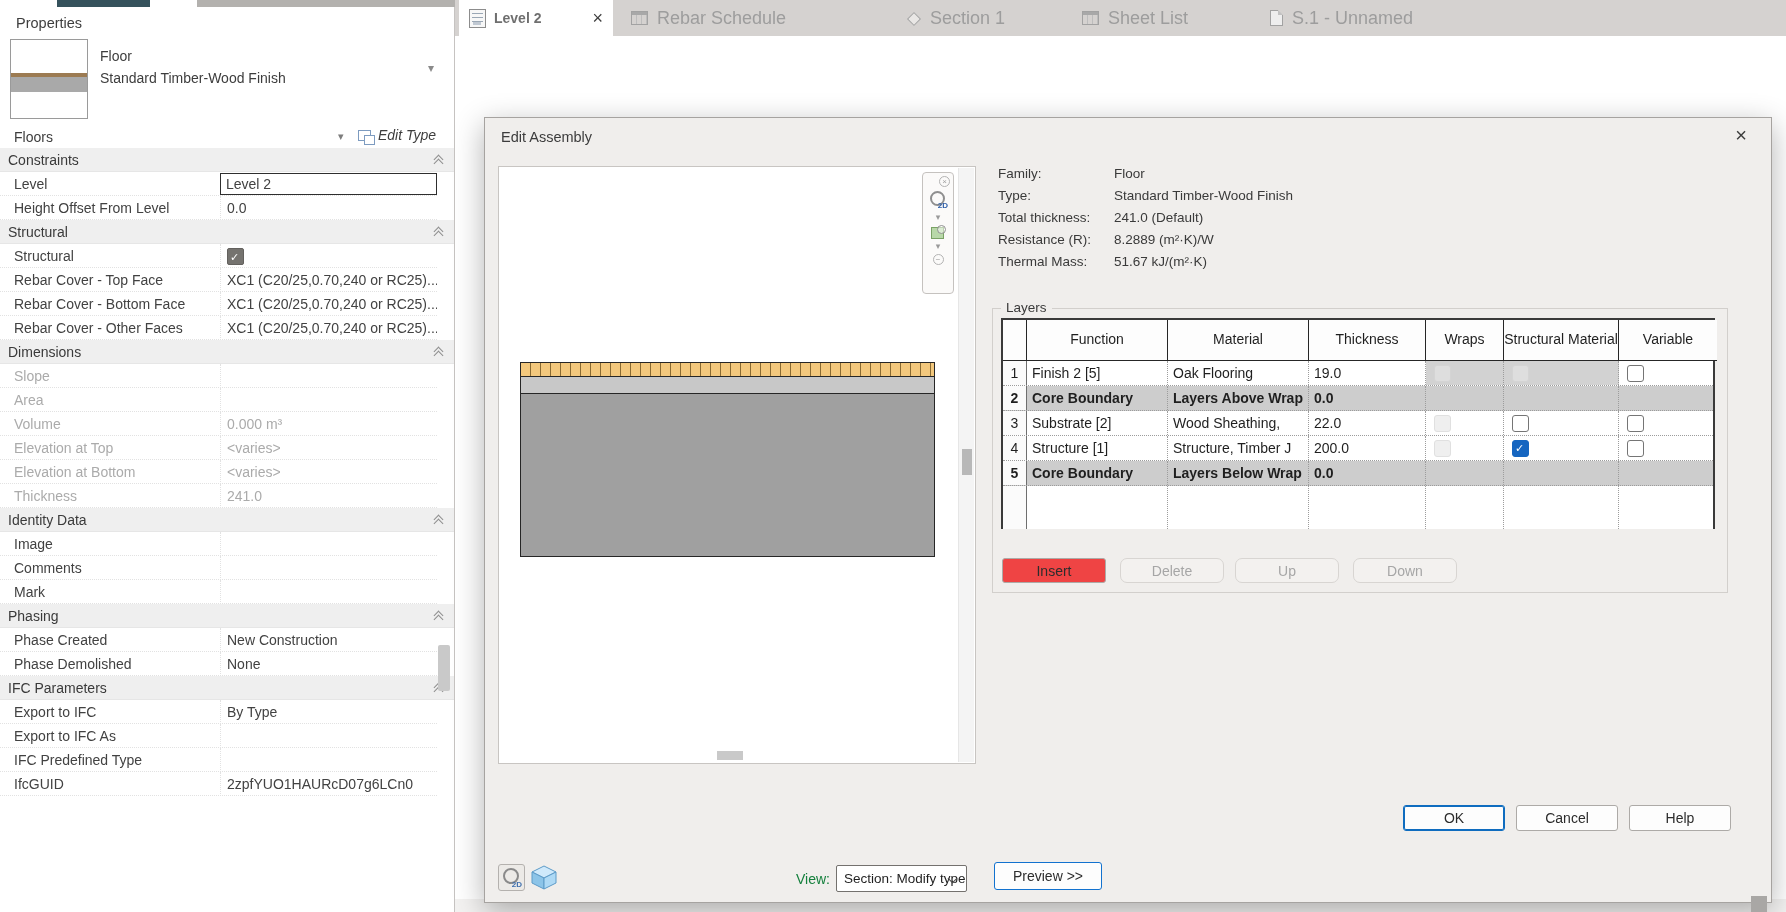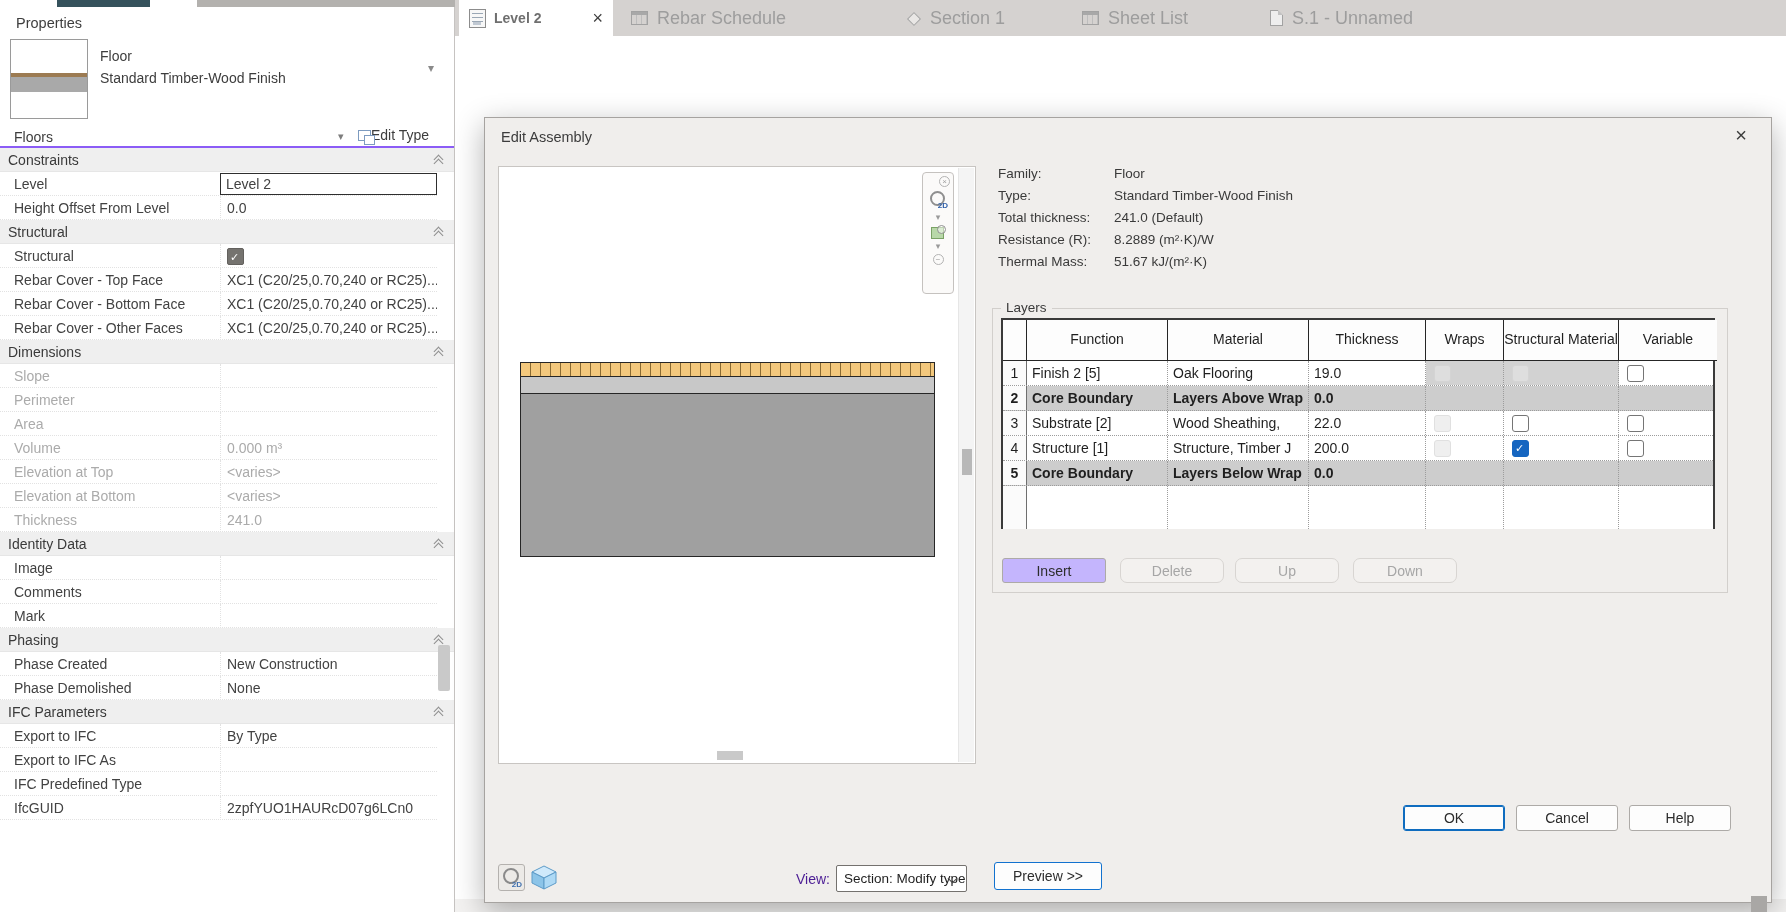--- a/index.html
+++ b/index.html
@@ -37,24 +37,24 @@
 
   
   .props { position:absolute; left:0; top:7px; width:455px; height:905px; background:#fff; border-right:1px solid #c6c3c1; }
   .props-title { position:absolute; left:16px; top:8px; font-size:14.5px; color:#3d3d3d; }
   .typesel-thumb { position:absolute; left:10px; top:32px; width:78px; height:80px; border:1px solid #9a9a9a;
      background:linear-gradient(180deg,#fff 0 42%, #97causes 0); }
   .typesel-thumb { background:linear-gradient(180deg,#fff 0 42%, #9c7b52 42% 47%, #a9a9a9 47% 67%, #fff 67% 100%); }
   .typesel-family { position:absolute; left:100px; top:41px; font-size:14px; color:#3d3d3d; }
   .typesel-name { position:absolute; left:100px; top:63px; font-size:14px; color:#3d3d3d; }
   .typesel-chev { position:absolute; left:428px; top:54px; color:#8a8a8a; font-size:12px; }
-  .filter-row { position:absolute; left:0; top:116px; width:454px; height:30px; border-bottom:7px solid #8b5cf6; }
+  .filter-row { position:absolute; left:0; top:116px; width:454px; height:30px; border-bottom:5px solid #8b5cf6; }
   .filter-cat { position:absolute; left:14px; top:6px; font-size:14px; color:#3d3d3d; }
   .filter-chev { position:absolute; left:338px; top:7px; color:#7d7d7d; font-size:11px; }
-  .edittype { position:absolute; left:358px; top:4px; display:flex; align-items:center; font-size:14px; color:#3d3d3d; }
+  .edittype { position:absolute; left:358px; top:4px; display:flex; align-items:center; gap:7px; font-size:14px; color:#3d3d3d;font-style:italic; }
   .etype-icon { width:13px; height:11px; border:1px solid #7d9bc0; position:relative; background:#fff; }
   .etype-icon::after { content:""; position:absolute; right:-5px; bottom:-5px; width:9px; height:8px; border:1px solid #7d9bc0; background:#fff; }
 
   .pgrid { position:absolute; left:0; top:141px; width:454px; }
   .prow { position:relative; width:437px; height:24px; border-bottom:1px dotted #e2e2e2; font-size:14px; }
   .prow .lab { position:absolute; left:14px; top:0; height:24px; line-height:24px; color:#424242;
      white-space:nowrap; overflow:hidden; max-width:200px; }
   .prow .val { position:absolute; left:220px; top:0; width:217px; height:24px; line-height:24px; color:#424242;
      border-left:1px dotted #e2e2e2; padding-left:6px; white-space:nowrap; overflow:hidden; }
   .prow.k-dim .lab, .prow.k-dim .val { color:#ababab; }
@@ -131,38 +131,38 @@
   .cbcell { position:relative; }
   .cbcell::before { position:absolute; left:8px; top:4px; width:15px; height:15px; border-radius:3px; }
   .cbcell.k-flat::before { content:""; background:#efefef; border:1px solid #e0e0e0; }
   .cbcell.k-grayflat { background:#d2d2d2; }
   .cbcell.k-grayflat::before { content:""; background:#dedede; border:1px solid #d4d4d4; }
   .cbcell.k-box::before { content:""; background:#fff; border:1px solid #757575; }
   .cbcell.k-check::before { content:""; background:#1565c0; border:1px solid #1565c0; }
   .cbcell.k-check::after { content:"✓"; position:absolute; left:11px; top:0; color:#fff; font-size:11px; font-weight:700; }
 
   .lbtns { position:absolute; left:0; top:0; }
-  .lbtn { position:absolute; top:440px; width:104px; height:25px; background:#c4b5fd; border:1px solid #adaaa7;
+  .lbtn { position:absolute; top:440px; width:104px; height:25px; background:#ef4444; border:1px solid #adaaa7;
      border-radius:3px; font-size:14px; color:#2d2d2d; font-family:inherit; }
   .lbtn:nth-of-type(1){ left:517px; } .lbtn:nth-of-type(2){ left:635px; }
   .lbtn:nth-of-type(3){ left:750px; } .lbtn:nth-of-type(4){ left:868px; }
   .lbtn.k-disabled { color:#a6a6a6; border-color:#d8d5d2; background:#f3f1ef;border-radius:7px; }
 
   .fbtn { position:absolute; top:687px; width:102px; height:26px; background:#fdfdfd; border:1px solid #adaaa7;
      border-radius:3px; font-size:14px; color:#2c2c2c; font-family:inherit; }
   .fbtn:nth-of-type(1){ left:918px; } .fbtn:nth-of-type(2){ left:1031px; } .fbtn:nth-of-type(3){ left:1144px; }
   .fbtn.k-primary { border:1px solid #0f6cbf; box-shadow:0 0 0 1px #0f6cbf inset; }
 
   .tool2d { position:absolute; left:13px; top:746px; width:27px; height:27px; background:#eceae7;
      border:1px solid #b4b1ae; border-radius:3px; }
   .tool2d::before { content:""; position:absolute; left:4px; top:3px; width:12px; height:12px; border:2px solid #8a8a8a; border-radius:50%; }
   .tool2d::after { content:"2D"; position:absolute; right:2px; bottom:1px; font-size:8px; font-weight:700; color:#3f6fae; }
   .tool3d { position:absolute; left:46px; top:747px; width:26px; height:25px; }
 
-  .viewlabel { position:absolute; left:311px; top:753px; font-size:14px; color:#4c1d95; }
+  .viewlabel { position:absolute; left:311px; top:753px; font-size:14px; color:#15803d; }
   .viewselect { position:absolute; left:351px; top:747px; width:131px; height:27px; background:#fff;
      border:1px solid #74716e; border-radius:2px; font-size:13.5px; color:#1f1f1f; line-height:25px; padding-left:7px; }
   .viewselect .selchev { position:absolute; right:9px; top:9px; width:8px; height:8px; }
   .viewselect .selchev::before { content:""; position:absolute; left:0; top:0; width:6px; height:6px;
      border-right:1.5px solid #4a4a4a; border-bottom:1.5px solid #4a4a4a; transform:rotate(45deg); }
   .previewbtn { position:absolute; left:509px; top:744px; width:108px; height:28px; background:#fdfdfd;
      border:1.5px solid #1272cf; border-radius:3px; font-size:14px; color:#2d2d2d; font-family:inherit; }
 
   .gripsq { position:absolute; left:1751px; top:896px; width:16px; height:16px; background:#a9a7a5; }
 </style>
@@ -259,25 +259,20 @@
           <span class="val k-text">XC1 (C20/25,0.70,240 or RC25)...</span>
 
         </div>
         <div class="prow k-header k-normal">
           <span class="lab">Dimensions</span>
 
           <span class="collapse"></span>
         </div>
         <div class="prow k-row k-dim">
           <span class="lab">Slope</span>
-          <span class="val k-text"></span>
-
-        </div>
-        <div class="prow k-row k-dim">
-          <span class="lab">Perimeter</span>
           <span class="val k-text"></span>
 
         </div>
         <div class="prow k-row k-dim">
           <span class="lab">Area</span>
           <span class="val k-text"></span>
 
         </div>
         <div class="prow k-row k-dim">
           <span class="lab">Volume</span>

